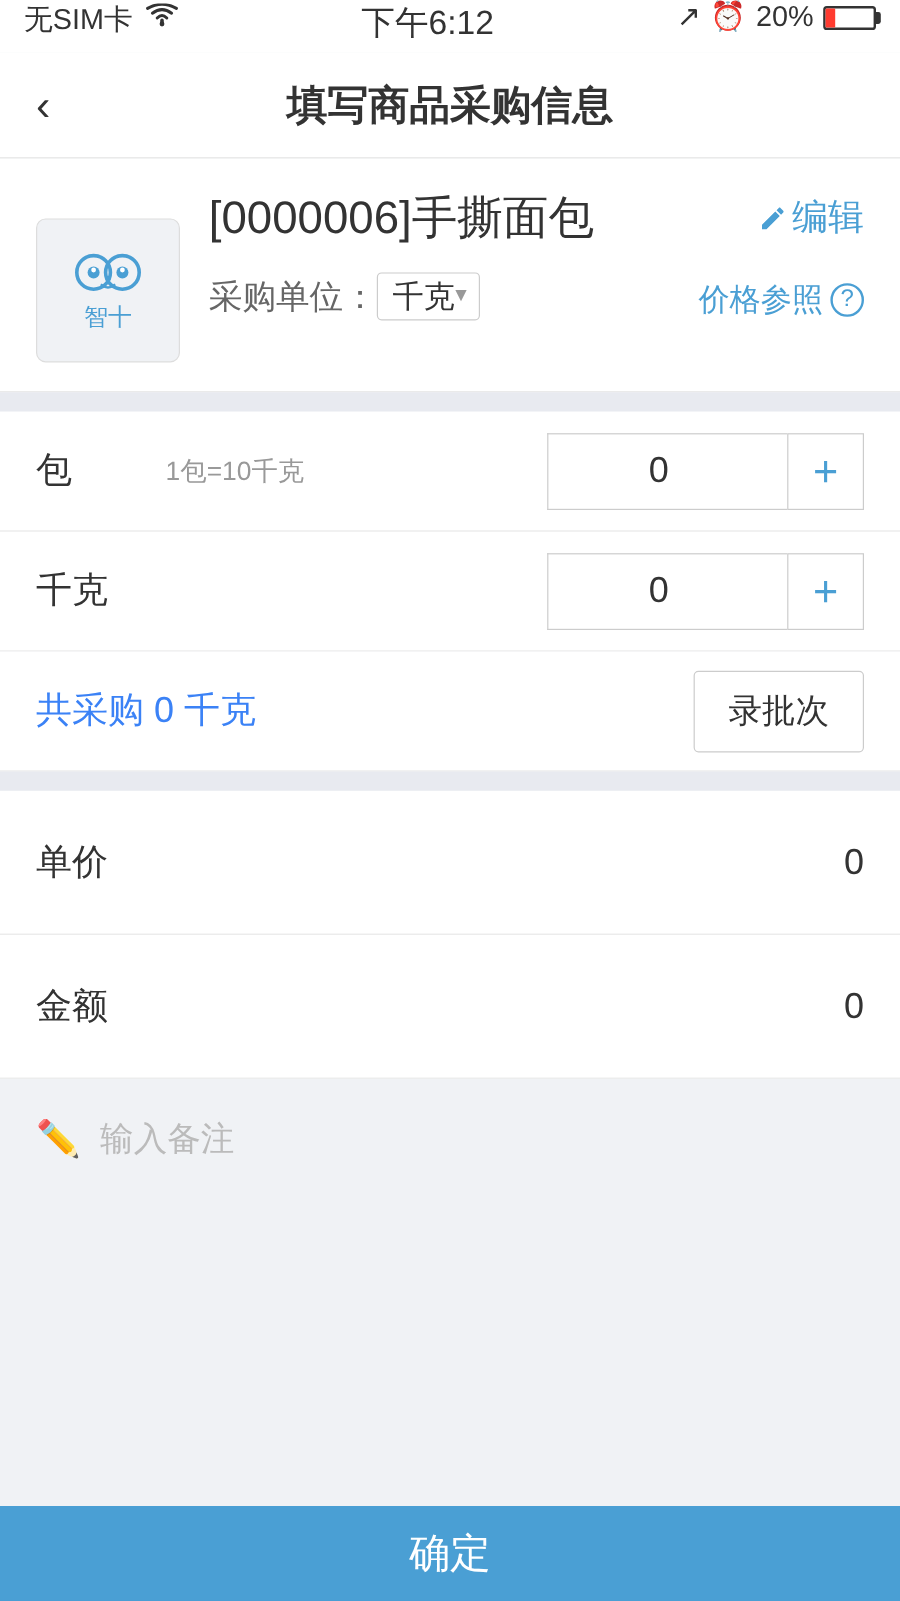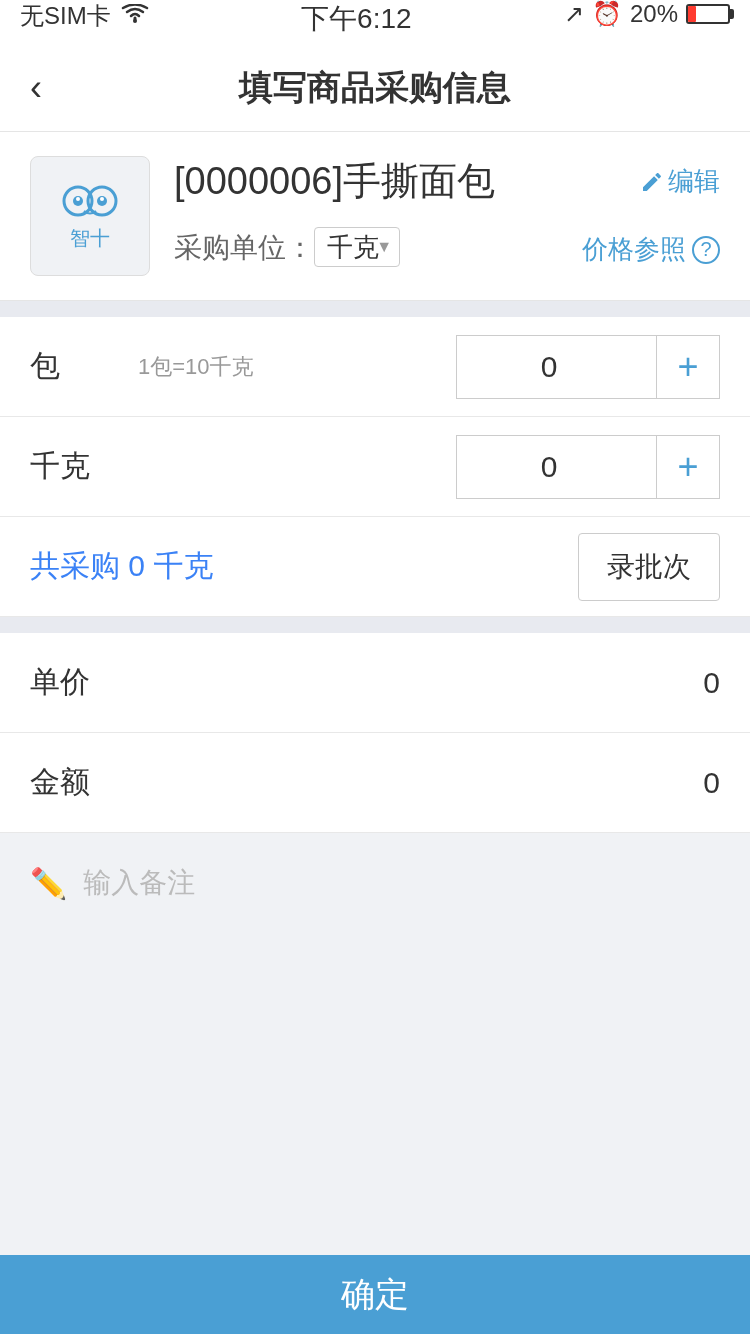--- a/index.html
+++ b/index.html
@@ -74,37 +74,38 @@
       width: 120px;
       height: 120px;
       background: #f0f2f5;
       border-radius: 8px;
       display: flex;
       flex-direction: column;
       align-items: center;
       justify-content: center;
       flex-shrink: 0;
       border: 1px solid #ddd;
+      margin-top: 26px;
     }
     .product-info {
       flex: 1;
     }
     .product-name-row {
       display: flex;
       align-items: center;
       justify-content: space-between;
       margin-bottom: 20px;
     }
     .product-name {
       font-size: 38px;
       color: #333;
       font-weight: 500;
     }
     .edit-btn {
-      font-size: 26px;
+      font-size: 30px;
       color: #4a9fd4;
       display: flex;
       align-items: center;
       gap: 4px;
       cursor: pointer;
     }
     .purchase-unit-row {
       display: flex;
       align-items: flex-end;
     }
@@ -236,21 +237,21 @@
 
     
     .price-section {
       background: #fff;
     }
     .price-row {
       display: flex;
       align-items: center;
       justify-content: space-between;
       padding: 0 30px;
-      height: 100px;
+      height: 120px;
       border-bottom: 1px solid #e8e8e8;
     }
     .price-label {
       font-size: 30px;
       color: #333;
     }
     .price-value {
       font-size: 30px;
       color: #333;
     }

